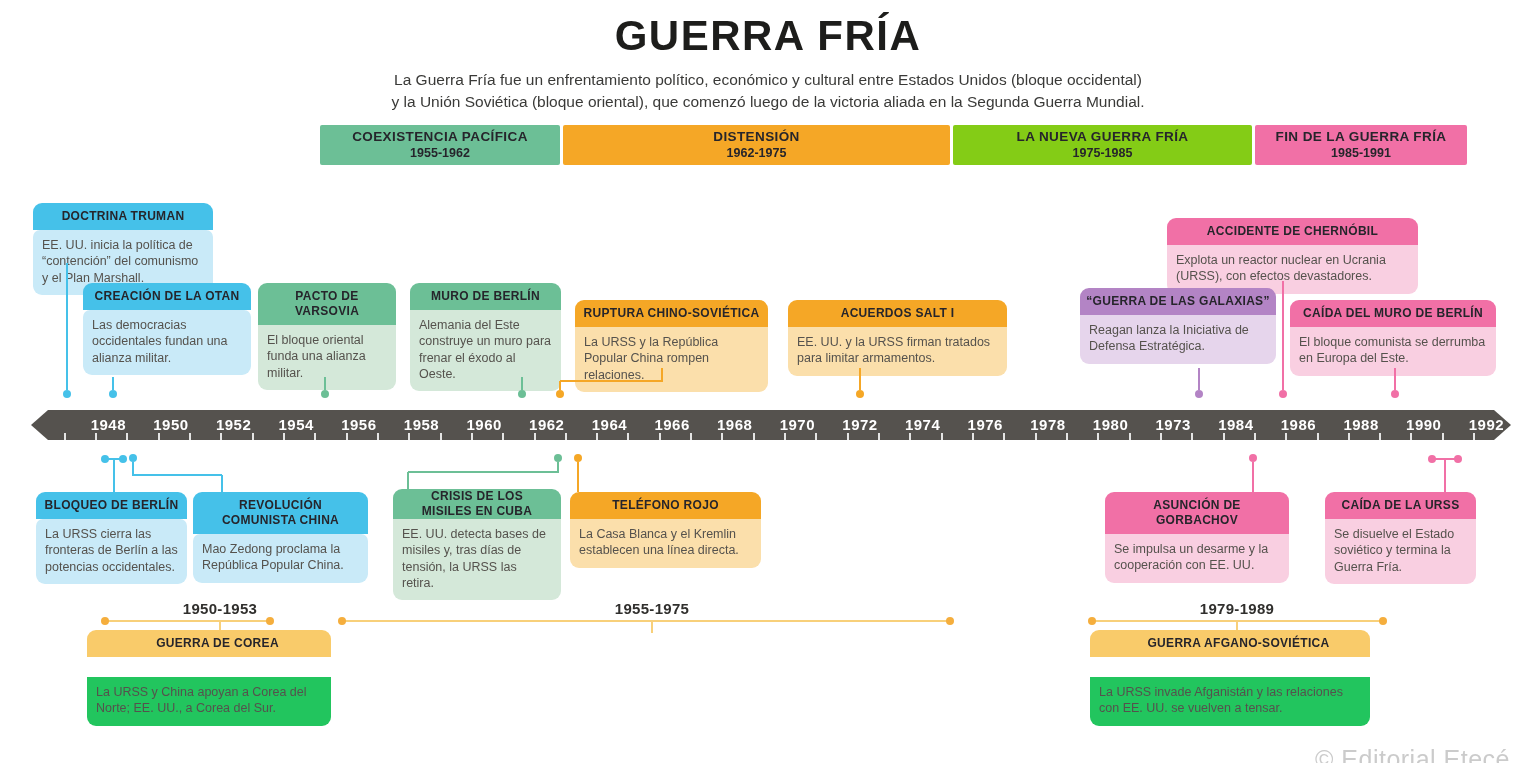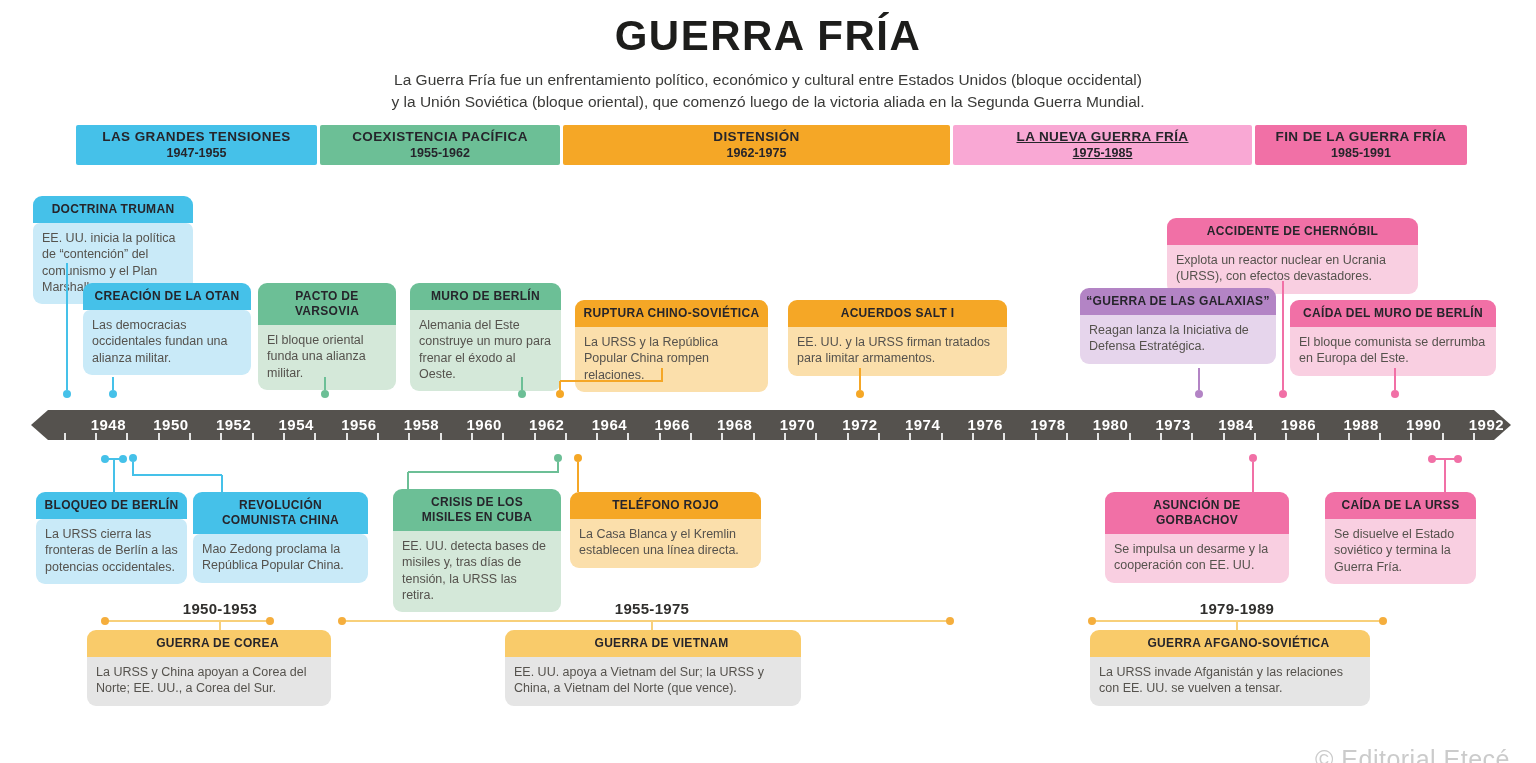--- a/index.html
+++ b/index.html
@@ -23,24 +23,24 @@
   .card-h{font-size:12px;font-weight:bold;letter-spacing:.3px;color:#26252b;
           text-align:center;padding:6px 6px;line-height:1.25;}
   .card-b{font-size:12.5px;color:#55524d;line-height:1.3;padding:7px 9px 9px 9px;}
   .pad-wide .card-h{padding:6px 34px;}
 
   .t-blue  .card-h{background:#45c1e9;} .t-blue  .card-b{background:#c9eaf8;border-radius:7px;}
   .t-green .card-h{background:#6cbf96;} .t-green .card-b{background:#d4e8d9;}
   .t-orange .card-h{background:#f5a726;} .t-orange .card-b{background:#fbdfab;}
   .t-purple .card-h{background:#b384c5;} .t-purple .card-b{background:#e6d5ec;}
   .t-pink  .card-h{background:#f170a6;} .t-pink  .card-b{background:#f9cfe1;}
-  .t-gold  .card-h{background:#f9cb6a;padding-left:23px;} .t-gold  .card-b{background:#e5e5e5;}
+  .t-gold  .card-h{background:#f9cb6a;padding-left:23px;} .t-gold  .card-b{background:#22c55e;margin-top:20px;}
 
   .e-blue{background:#45c1e9;} .e-green{background:#6cbf96;} .e-orange{background:#f5a726;}
-  .e-purple{background:#f9a8d4;text-decoration:underline;} .e-pink{background:#f170a6;}
+  .e-purple{background:#84cc16;} .e-pink{background:#f170a6;}
 
   
   .axis-rect{position:absolute;left:48px;top:410px;width:1446px;height:30px;background:#55524e;}
   .axis-arrow-l{position:absolute;left:31px;top:410px;width:0;height:0;
     border-top:15px solid transparent;border-bottom:15px solid transparent;border-right:17px solid #55524e;}
   .axis-arrow-r{position:absolute;left:1494px;top:410px;width:0;height:0;
     border-top:15px solid transparent;border-bottom:15px solid transparent;border-left:17px solid #55524e;}
   .axis-year{position:absolute;top:416px;width:60px;text-align:right;color:#fff;
              font-size:15px;font-weight:bold;letter-spacing:.5px;}
   .axis-tick{position:absolute;top:433px;width:2px;height:7px;background:rgba(255,255,255,.85);}
@@ -59,42 +59,38 @@
 <body>
 
 <div class="canvas">
 
   <div class="title">GUERRA FRÍA</div>
   <div class="subtitle">
     <div>La Guerra Fría fue un enfrentamiento político, económico y cultural entre Estados Unidos (bloque occidental)</div>
     <div>y la Unión Soviética (bloque oriental), que comenzó luego de la victoria aliada en la Segunda Guerra Mundial.</div>
   </div>
 
-  <div class="band e-blue" style="left:76px;width:241px;">
-    <div class="bname">LAS GRANDES TENSIONES</div>
-    <div class="byears">1947-1955</div>
-  </div>
   <div class="band e-green" style="left:320px;width:240px;">
     <div class="bname">COEXISTENCIA PACÍFICA</div>
     <div class="byears">1955-1962</div>
   </div>
   <div class="band e-orange" style="left:563px;width:387px;">
     <div class="bname">DISTENSIÓN</div>
     <div class="byears">1962-1975</div>
   </div>
   <div class="band e-purple" style="left:953px;width:299px;">
     <div class="bname">LA NUEVA GUERRA FRÍA</div>
     <div class="byears">1975-1985</div>
   </div>
   <div class="band e-pink" style="left:1255px;width:212px;">
     <div class="bname">FIN DE LA GUERRA FRÍA</div>
     <div class="byears">1985-1991</div>
   </div>
 
-  <div class="card t-blue" style="left:33px;top:196px;width:160px;">
+  <div class="card t-blue" style="left:33px;top:203px;width:180px;">
     <div class="card-h">DOCTRINA TRUMAN</div>
     <div class="card-b">EE. UU. inicia la política de “contención” del comunismo y el Plan Marshall.</div>
   </div>
   <div class="card t-blue" style="left:83px;top:283px;width:168px;">
     <div class="card-h">CREACIÓN DE LA OTAN</div>
     <div class="card-b">Las democracias occidentales fundan una alianza militar.</div>
   </div>
   <div class="card t-green" style="left:258px;top:283px;width:138px;">
     <div class="card-h">PACTO DE VARSOVIA</div>
     <div class="card-b">El bloque oriental funda una alianza militar.</div>
@@ -258,21 +254,21 @@
 
   <div class="card t-blue" style="left:36px;top:492px;width:151px;">
     <div class="card-h">BLOQUEO DE BERLÍN</div>
     <div class="card-b">La URSS cierra las fronteras de Berlín a las potencias occidentales.</div>
   </div>
   <div class="card t-blue" style="left:193px;top:492px;width:175px;">
     <div class="card-h" style="padding:6px 24px;">REVOLUCIÓN COMUNISTA CHINA</div>
     <div class="card-b">Mao Zedong proclama la República Popular China.</div>
   </div>
   <div class="card t-green" style="left:393px;top:489px;width:168px;">
-    <div class="card-h" style="padding:6px 22px;">CRISIS DE LOS MISILES EN CUBA</div>
+    <div class="card-h" style="padding:0 22px;">CRISIS DE LOS MISILES EN CUBA</div>
     <div class="card-b">EE. UU. detecta bases de misiles y, tras días de tensión, la URSS las retira.</div>
   </div>
   <div class="card t-orange" style="left:570px;top:492px;width:191px;">
     <div class="card-h">TELÉFONO ROJO</div>
     <div class="card-b">La Casa Blanca y el Kremlin establecen una línea directa.</div>
   </div>
   <div class="card t-pink pad-wide" style="left:1105px;top:492px;width:184px;">
     <div class="card-h">ASUNCIÓN DE GORBACHOV</div>
     <div class="card-b">Se impulsa un desarme y la cooperación con EE. UU.</div>
   </div>
@@ -282,23 +278,19 @@
   </div>
 
   <div class="war-label" style="left:140px;">1950-1953</div>
   <div class="war-label" style="left:572px;">1955-1975</div>
   <div class="war-label" style="left:1157px;">1979-1989</div>
 
   <div class="card t-gold" style="left:87px;top:630px;width:244px;">
     <div class="card-h">GUERRA DE COREA</div>
     <div class="card-b">La URSS y China apoyan a Corea del Norte; EE. UU., a Corea del Sur.</div>
   </div>
-  <div class="card t-gold" style="left:505px;top:630px;width:296px;">
-    <div class="card-h">GUERRA DE VIETNAM</div>
-    <div class="card-b">EE. UU. apoya a Vietnam del Sur; la URSS y China, a Vietnam del Norte (que vence).</div>
-  </div>
   <div class="card t-gold" style="left:1090px;top:630px;width:280px;">
     <div class="card-h">GUERRA AFGANO-SOVIÉTICA</div>
     <div class="card-b">La URSS invade Afganistán y las relaciones con EE. UU. se vuelven a tensar.</div>
   </div>
 
   <div class="copyright">© Editorial Etecé</div>
 </div>
 
 </body></html>

